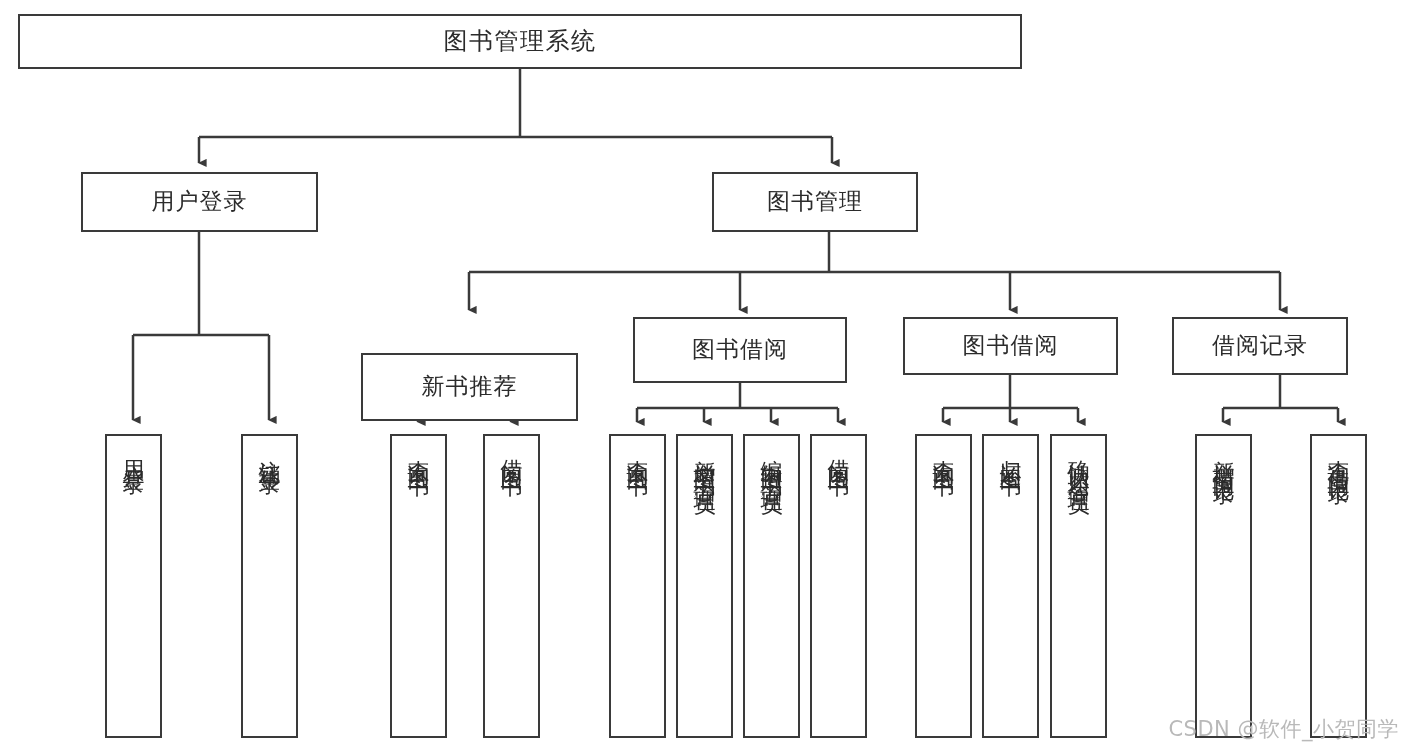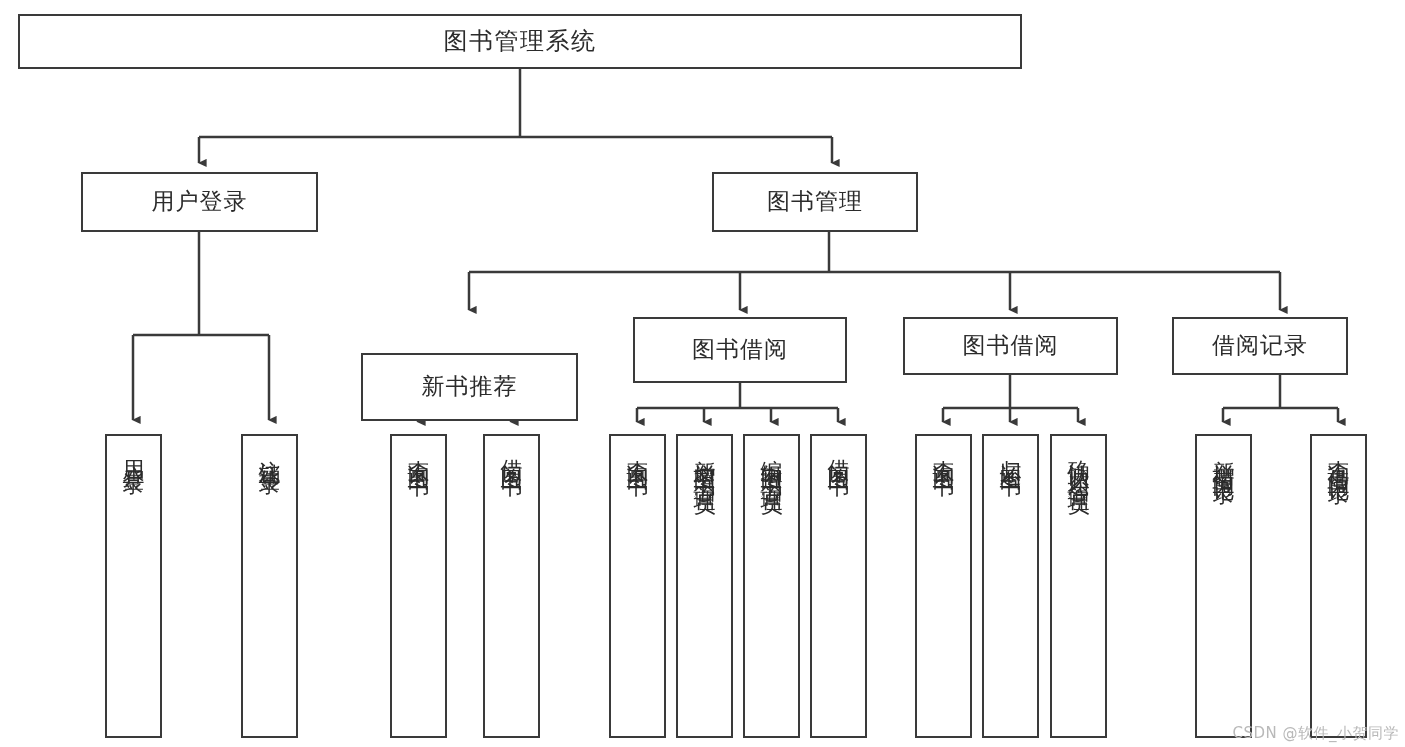--- a/index.html
+++ b/index.html
@@ -63,21 +63,21 @@
     font-size: 22px;
     letter-spacing: 5px;
     line-height: 1;
     white-space: nowrap;
     text-align: left;
   }
   .watermark {
     position: absolute;
     right: 6px;
     bottom: 4px;
-    font-size: 15px;
+    font-size: 21px;
     color: #b9b9b9;
     letter-spacing: 0.5px;
     z-index: 5;
     white-space: nowrap;
   }
 </style>
 </head>
 <body>
 
 <div id="canvas">

